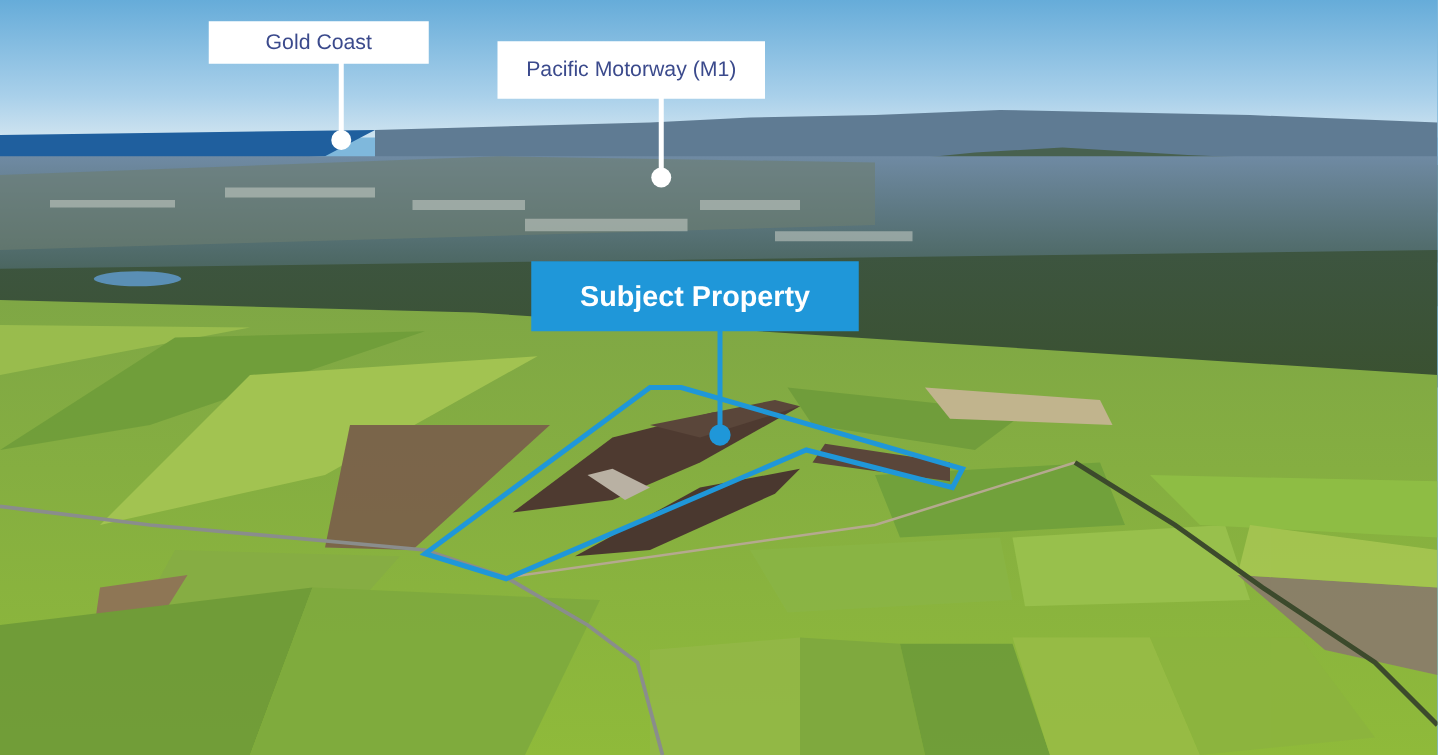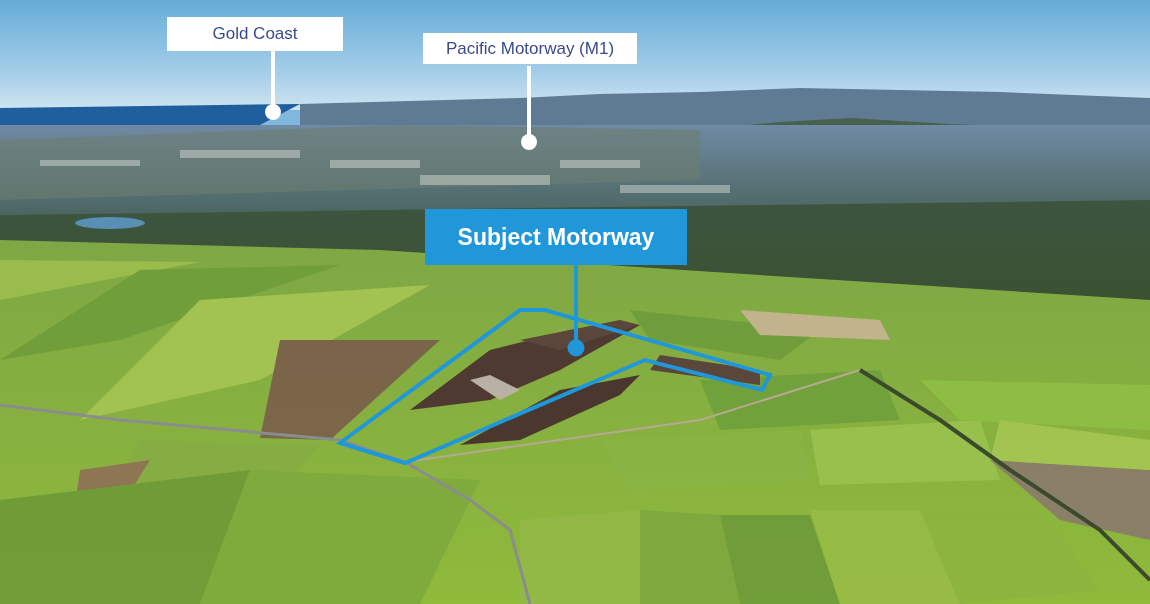--- a/index.html
+++ b/index.html
@@ -103,19 +103,19 @@
   <line x1="529" y1="66" x2="529" y2="140" stroke="#ffffff" stroke-width="4"></line>
   <circle cx="529" cy="142" r="8" fill="#ffffff"></circle>
   <line x1="576" y1="263" x2="576" y2="345" stroke="#1f97d9" stroke-width="4"></line>
   <circle cx="576" cy="348" r="8.5" fill="#1f97d9"></circle>
 </svg>
 
 <div class="callout callout-white" style="left:167px;top:17px;width:176px;height:34px;">
   <span>Gold Coast</span>
 </div>
 
-<div class="callout callout-white" style="left:423px;top:33px;width:214px;height:31px;">
+<div class="callout callout-white" style="left:398px;top:33px;width:214px;height:46px;">
   <span>Pacific Motorway (M1)</span>
 </div>
 
 <div class="callout callout-blue" style="left:425px;top:209px;width:262px;height:56px;">
-  <span>Subject Motorway</span>
+  <span>Subject Property</span>
 </div>
 
 </body></html>

